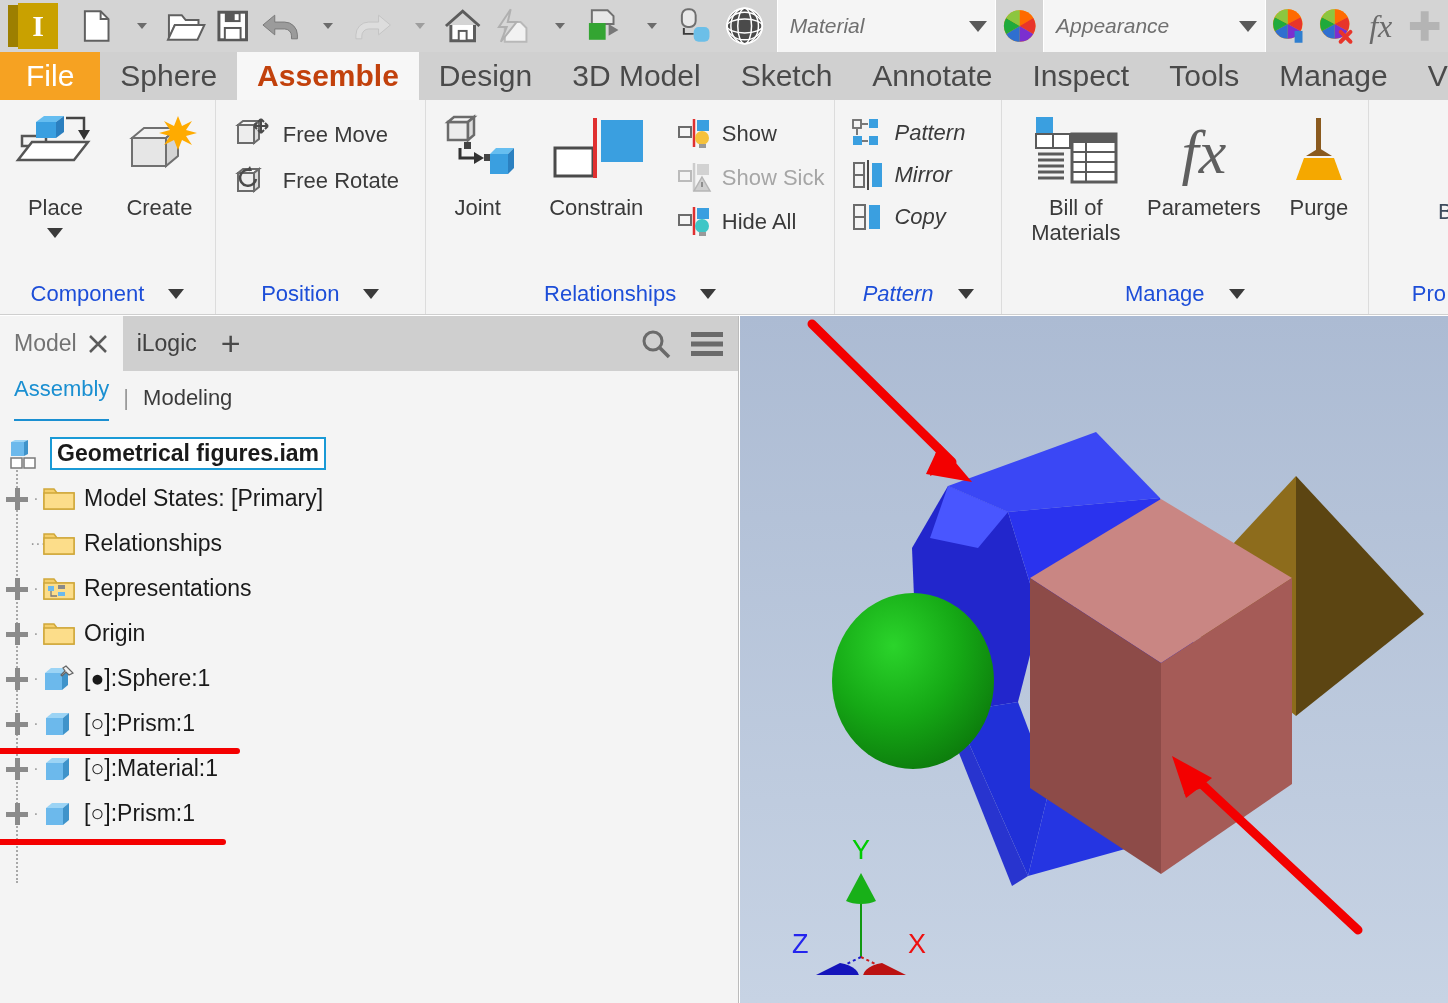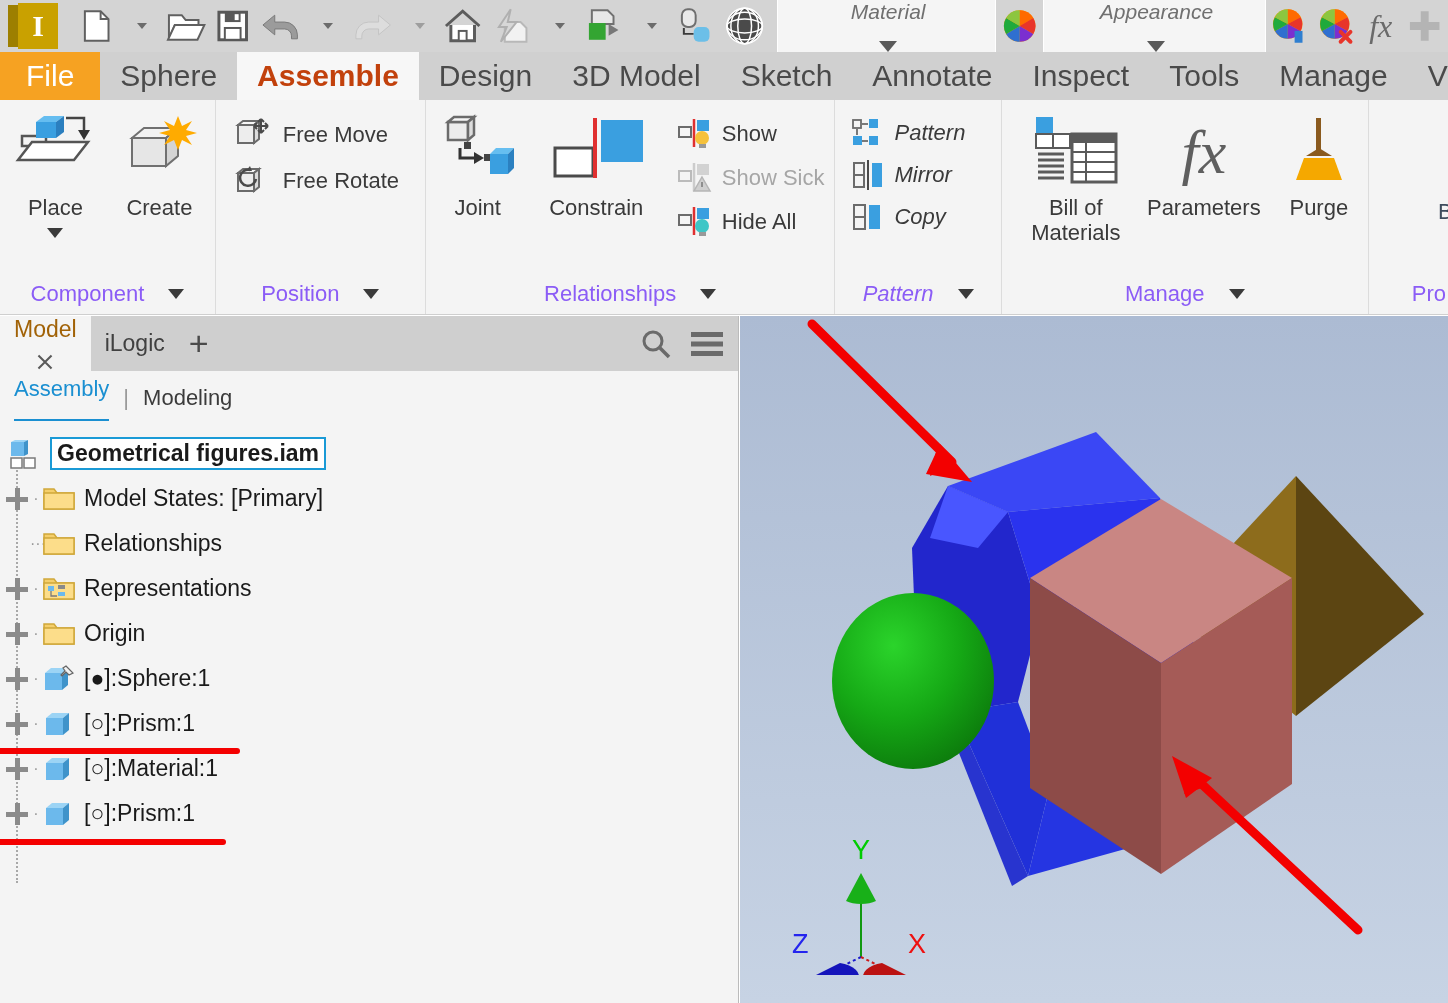--- a/index.html
+++ b/index.html
@@ -32,21 +32,21 @@
     height: 46px; min-width: 40px; display:flex; align-items:center; justify-content:center;
     padding: 0 4px; position: relative;
   }
   .caret-sm {
     width: 0; height: 0; border-left: 5px solid transparent; border-right: 5px solid transparent;
     border-top: 6px solid #6b6b6b; margin-left: 3px;
   }
   .combo {
     height: 54px; background: #f5f5f5; border: 1px solid #ffffff;
     display: flex; align-items: center; justify-content: space-between;
-    padding: 0 8px 0 12px; color: #707070; font-style: italic; font-size: 21px; flex-direction: column;
+    padding: 0 8px 0 12px; color: #707070; font-style: italic; font-size: 21px;
   }
   .combo .caret-lg {
     width: 0; height: 0; border-left: 9px solid transparent; border-right: 9px solid transparent;
     border-top: 11px solid #5a5a5a;
   }
 
   
   .tabs {
     position: absolute; left: 0; top: 52px; width: 1448px; height: 48px;
     background: #d0d0d0; display: flex; align-items: stretch;
@@ -61,21 +61,21 @@
   
   .ribbon {
     position: absolute; left: 0; top: 100px; width: 1448px; height: 215px;
     background: #f4f4f4; border-bottom: 1px solid #cfcfcf;
     display: flex; align-items: stretch;
   }
   .rpanel { position: relative; display: flex; flex-direction: column; border-right: 1px solid #dcdcdc; }
   .rpanel-body { flex: 1; display: flex; align-items: flex-start; padding-top: 8px; }
   .rpanel-title {
     height: 40px; display: flex; align-items: center; justify-content: center;
-    gap: 24px; font-size: 22px; color: #8b5cf6; margin-top: 9px;
+    gap: 24px; font-size: 22px; color: #1d4ed8; margin-top: 9px;
   }
   .rpanel-title .dn {
     width: 0; height: 0; border-left: 8px solid transparent; border-right: 8px solid transparent;
     border-top: 10px solid #3a3a3a;
   }
   .big-btn {
     width: 104px; display: flex; flex-direction: column; align-items: center;
     padding-top: 6px; font-size: 22px; color: #3a3a3a;
   }
   .big-btn .lbl { margin-top: 6px; text-align: center; line-height: 1.12; }
@@ -95,21 +95,21 @@
     position: absolute; left: 0; top: 316px; width: 739px; height: 687px;
     background: #f4f4f4; border-right: 1px solid #bbbbbb;
   }
   .br-tabbar {
     height: 55px; background: #cfcfcf; display: flex; align-items: stretch; position: relative;
   }
   .br-tab {
     display: flex; align-items: center; gap: 10px; padding: 0 14px;
     font-size: 23px; color: #404040;
   }
-  .br-tab.active { background: #f4f4f4; color: #a16207; flex-direction: column; }
+  .br-tab.active { background: #f4f4f4; color: #737373; }
   .br-tab-tools {
     position: absolute; right: 8px; top: 0; height: 55px;
     display: flex; align-items: center; gap: 18px; padding-right: 6px;
   }
   .br-subtabs {
     height: 54px; display: flex; align-items: center; gap: 14px; padding-left: 14px;
     font-size: 22px;
   }
   .br-sub { color: #3b3b3b; }
   .br-sub.sel { color: #1a8fd1; border-bottom: 2px solid #1a8fd1; padding-bottom: 17px; }

